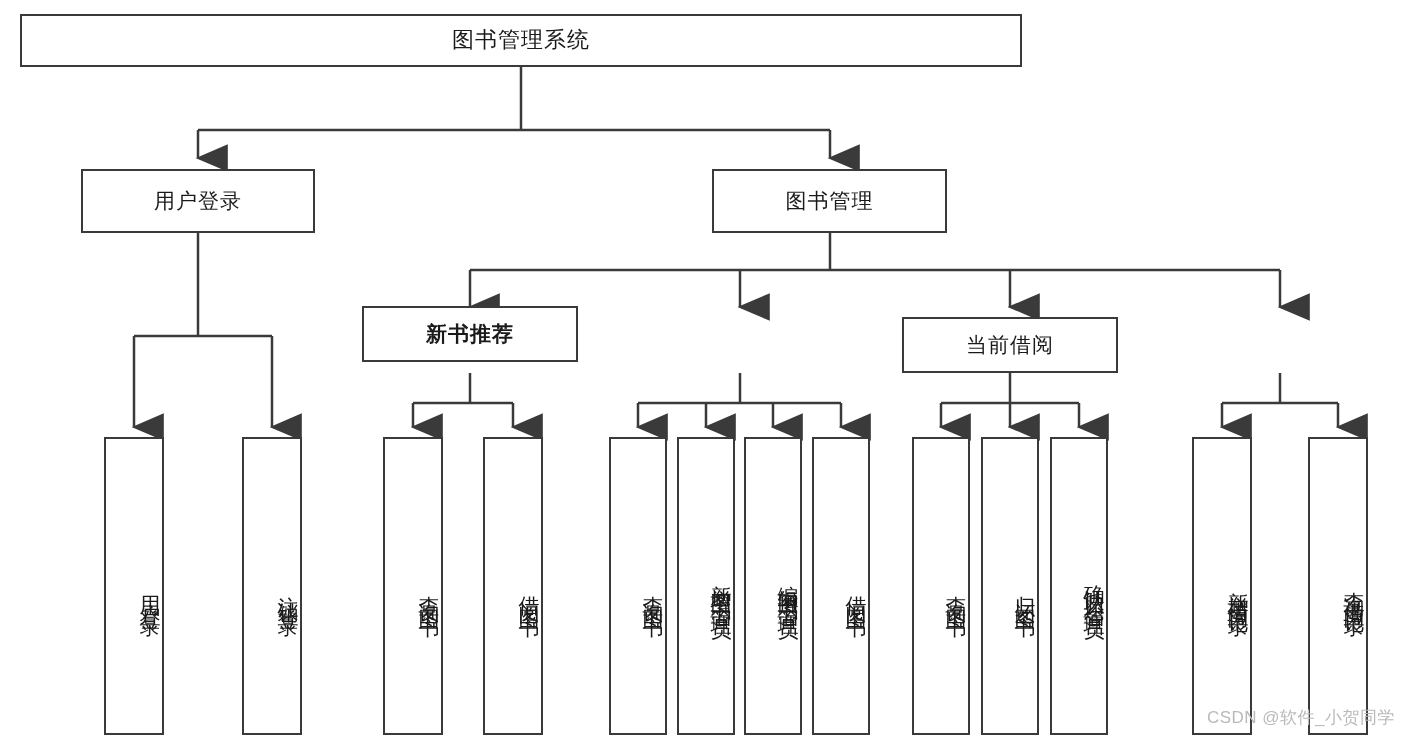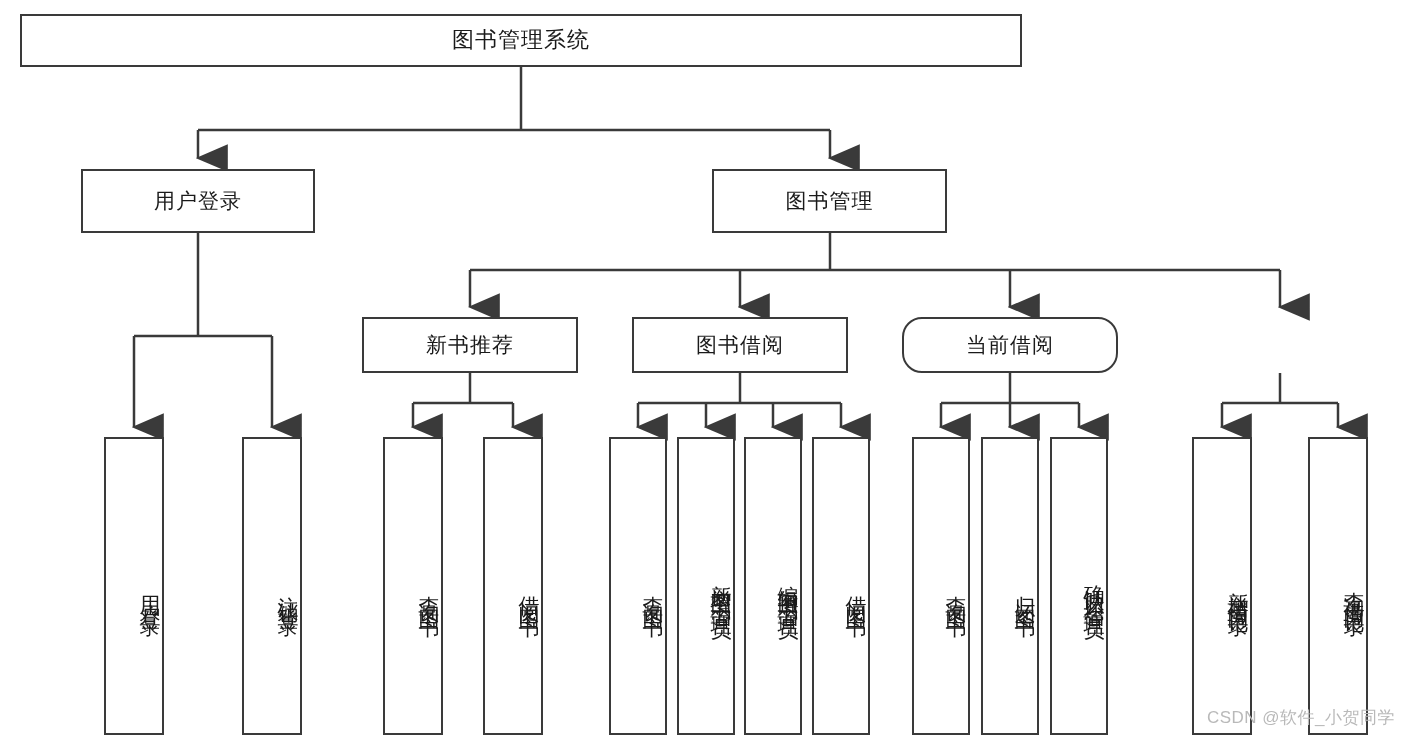--- a/index.html
+++ b/index.html
@@ -122,25 +122,24 @@
       <path d="M 1338 403 L 1338 427" marker-end="url(#arrow)"></path>
     </g>
   </svg>
 
   <div class="node node-h node-root" style="left:20px; top:14px; width:1002px; height:53px;">图书管理系统</div>
 
   <div class="node node-h" style="left:81px; top:169px; width:234px; height:64px;">用户登录</div>
 
   <div class="node node-h" style="left:712px; top:169px; width:235px; height:64px;">图书管理</div>
 
-  <div class="node node-h" style="left:362px; top:317px; width:216px; height:56px;">新书推荐</div>
+  <div class="node node-h" style="left:362px; top:306px; width:216px; height:56px;font-weight:bold;">新书推荐</div>
 
-  <div class="node node-h" style="left:632px; top:317px; width:216px; height:56px;">图书借阅</div>
 
-  <div class="node node-h" style="left:902px; top:317px; width:216px; height:56px;border-radius:20px;">当前借阅</div>
+  <div class="node node-h" style="left:902px; top:317px; width:216px; height:56px;">当前借阅</div>
 
 
   <div class="node node-v" style="left:104px; top:437px; width:60px; height:298px;">用户登录</div>
 
   <div class="node node-v" style="left:242px; top:437px; width:60px; height:298px;">注销登录</div>
 
   <div class="node node-v" style="left:383px; top:437px; width:60px; height:298px;">查询图书</div>
 
   <div class="node node-v" style="left:483px; top:437px; width:60px; height:298px;">借阅图书</div>
 

